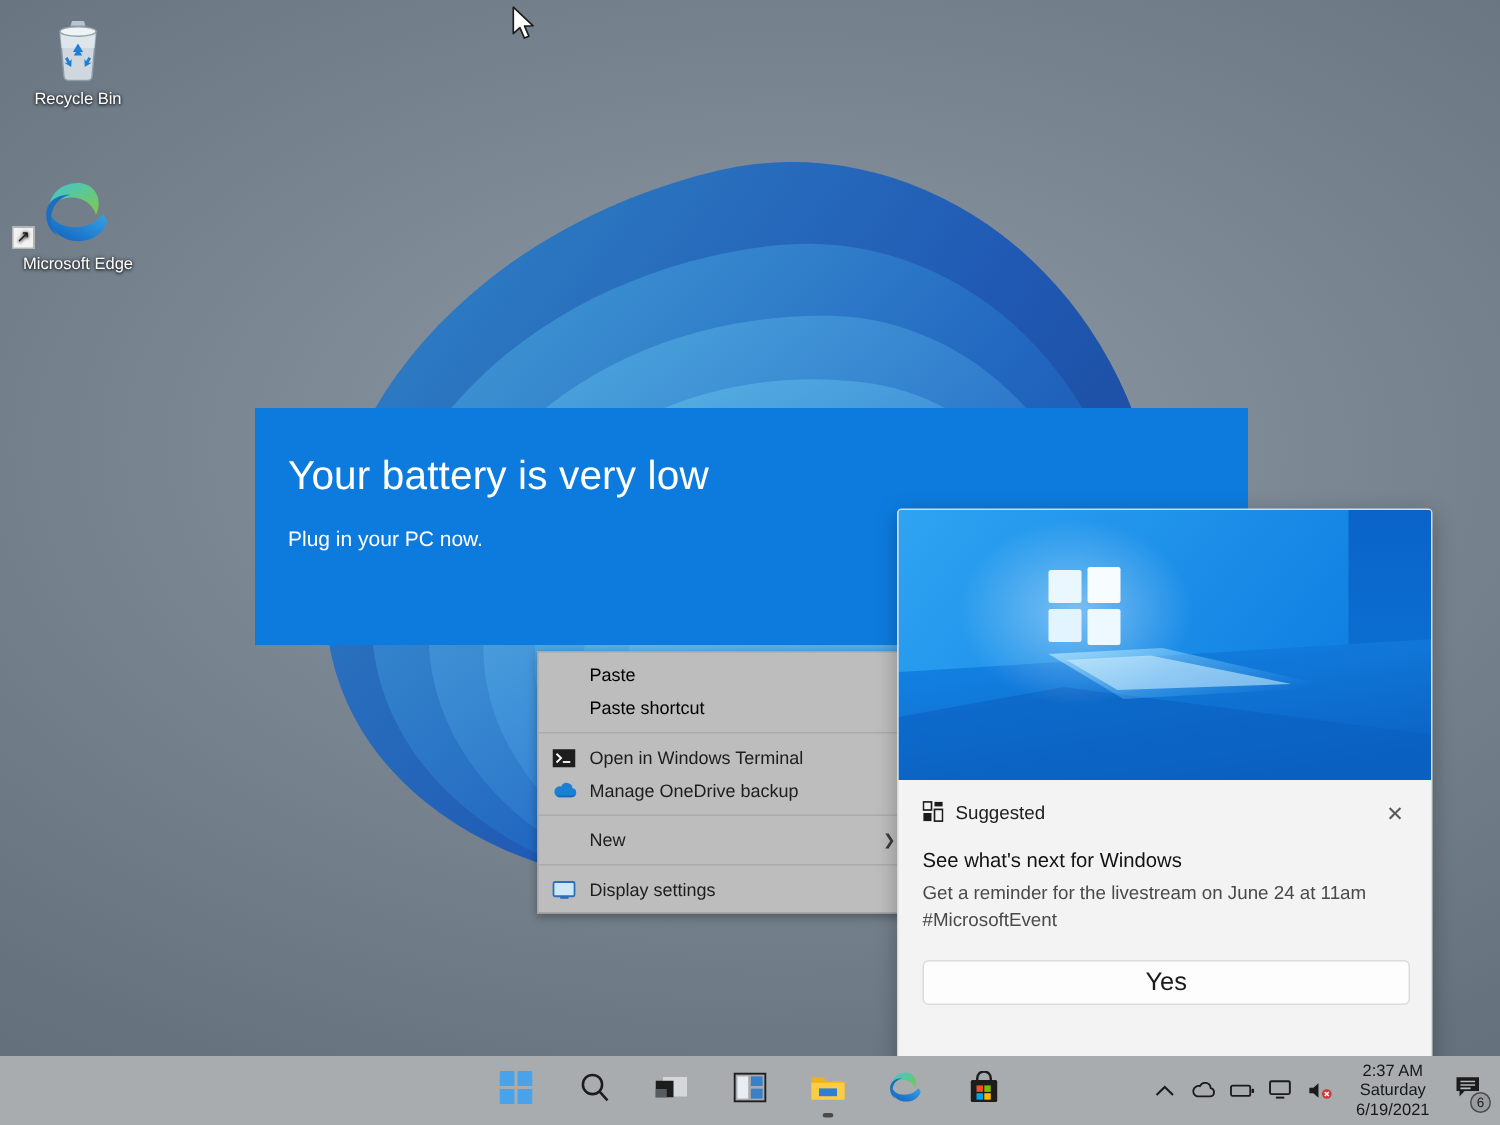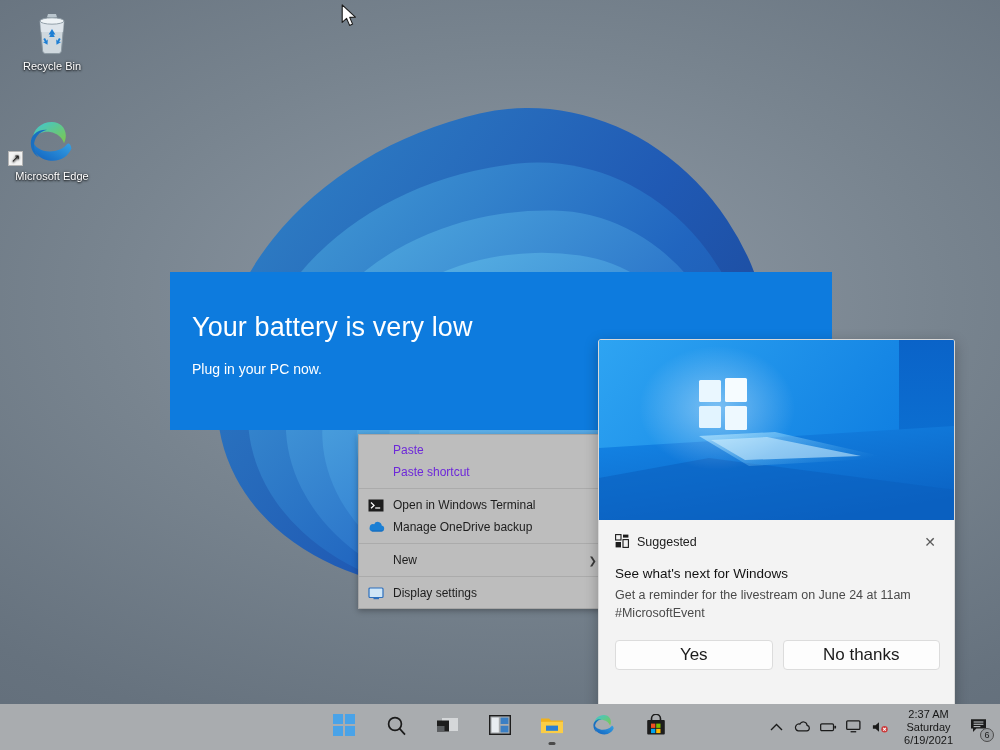--- a/index.html
+++ b/index.html
@@ -46,21 +46,21 @@
     align-items:center; justify-content:center;
     font-size:11px; color:#1b1b1b; line-height:1;
   }
 
   
   #battery-banner {
     position:absolute; left:170px; top:272px;
     width:662px; height:158px;
     background:#0d7bde;
     color:#fff;
-    padding:40px 0 0 22px;
+    padding:30px 0 0 22px;
     z-index:20;
   }
   #battery-banner .bb-title {
     font-size:27px; font-weight:400; letter-spacing:.1px;
   }
   #battery-banner .bb-sub {
     font-size:14px; margin-top:18px; font-weight:400;
   }
 
   
@@ -72,21 +72,21 @@
     z-index:30;
     padding:4px 0 4px 0;
     font-size:12px;
     color:#1d1d1d;
     box-shadow:0 2px 6px rgba(0,0,0,.30);
   }
   .cm-item {
     height:22px; display:flex; align-items:center;
     padding:0 10px 0 8px; gap:8px;
   }
-  .cm-item.disabled { color:#6d28d9; }
+  .cm-item.disabled { color:#000000; }
   .cm-ico { width:18px; height:16px; flex:0 0 18px; display:flex; align-items:center; justify-content:center; }
   .cm-label { flex:1 1 auto; white-space:nowrap; }
   .cm-arrow { font-size:10px; color:#3a3a3a; }
   .cm-sep { height:1px; background:#ababab; margin:5px 0 5px 0; }
 
   
   #toast {
     position:absolute; left:598px; top:339px;
     width:357px; height:422px;
     background:#f3f3f3;
@@ -329,21 +329,20 @@
       </span>
       <span class="toast-head-label">Suggested</span>
       <span class="toast-close">✕</span>
     </div>
 
     <div class="toast-title">See what's next for Windows</div>
     <div class="toast-text">Get a reminder for the livestream on June 24 at 11am #MicrosoftEvent</div>
 
     <div class="toast-actions">
       <div class="toast-btn">Yes</div>
-      <div class="toast-btn">No thanks</div>
     </div>
   </div>
 </div>
 
 <div id="taskbar">
   <div id="taskbar-center">
 
     <div class="tb-btn">
       <span>
         <svg width="22" height="22" viewBox="0 0 22 22">

